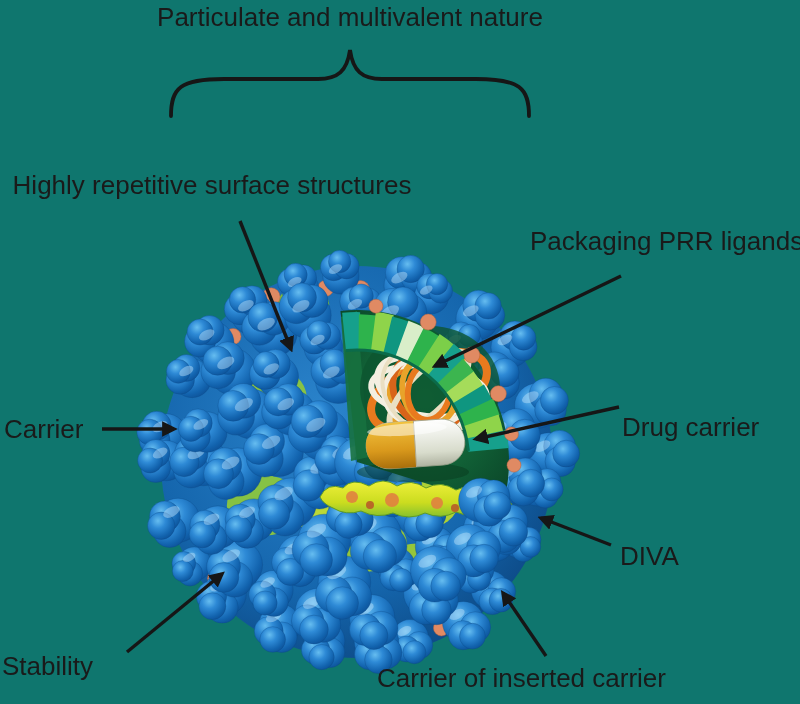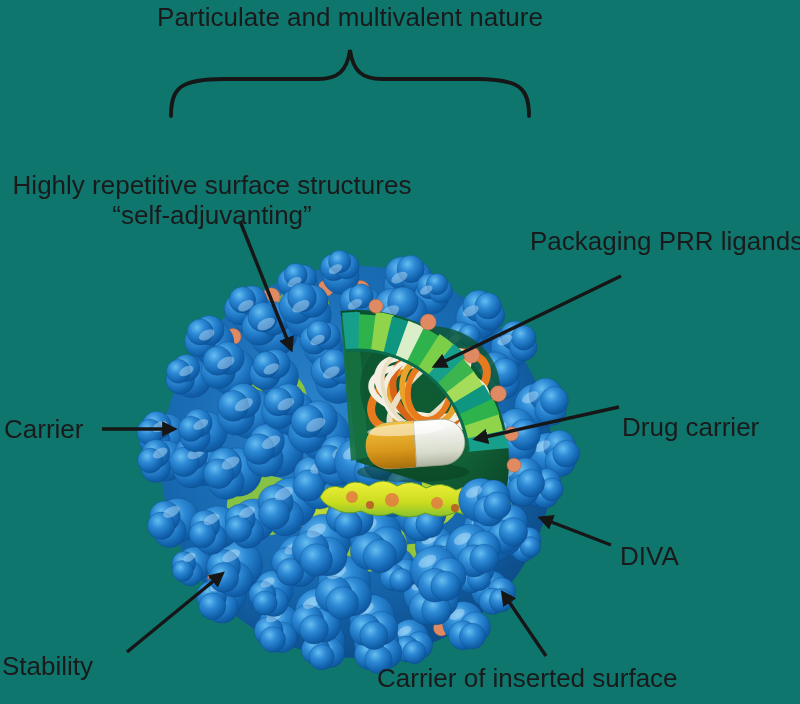--- a/index.html
+++ b/index.html
@@ -627,29 +627,28 @@
       <path marker-end="url(#ah)" d="M611,545 L541,518"></path>
       <path marker-end="url(#ah)" d="M127,652 L222,574"></path>
       <path marker-end="url(#ah)" d="M546,656 L503,593"></path>
     </g>
   </svg>
 
   <div class="lbl center" style="left:120px;top:2px;width:460px;">Particulate and multivalent nature</div>
 
   <div class="lbl center" style="left:0px;top:148px;width:424px;margin-top:22px;">
     <div>Highly repetitive surface structures</div>
-    <div>“self-adjuvanting”</div>
   </div>
 
   <div class="lbl" style="left:510px;top:226px;margin-left:20px;">Packaging PRR ligands</div>
 
   <div class="lbl" style="left:622px;top:412px;">Drug carrier</div>
 
   <div class="lbl" style="left:4px;top:414px;">Carrier</div>
 
   <div class="lbl" style="left:620px;top:541px;">DIVA</div>
 
   <div class="lbl" style="left:2px;top:651px;">Stability</div>
 
 
-  <div class="lbl epitopes" style="left:377px;top:663px;">Carrier of inserted surface</div>
+  <div class="lbl epitopes" style="left:377px;top:663px;">Carrier of inserted carrier</div>
 
 </div>
 
 </body></html>

